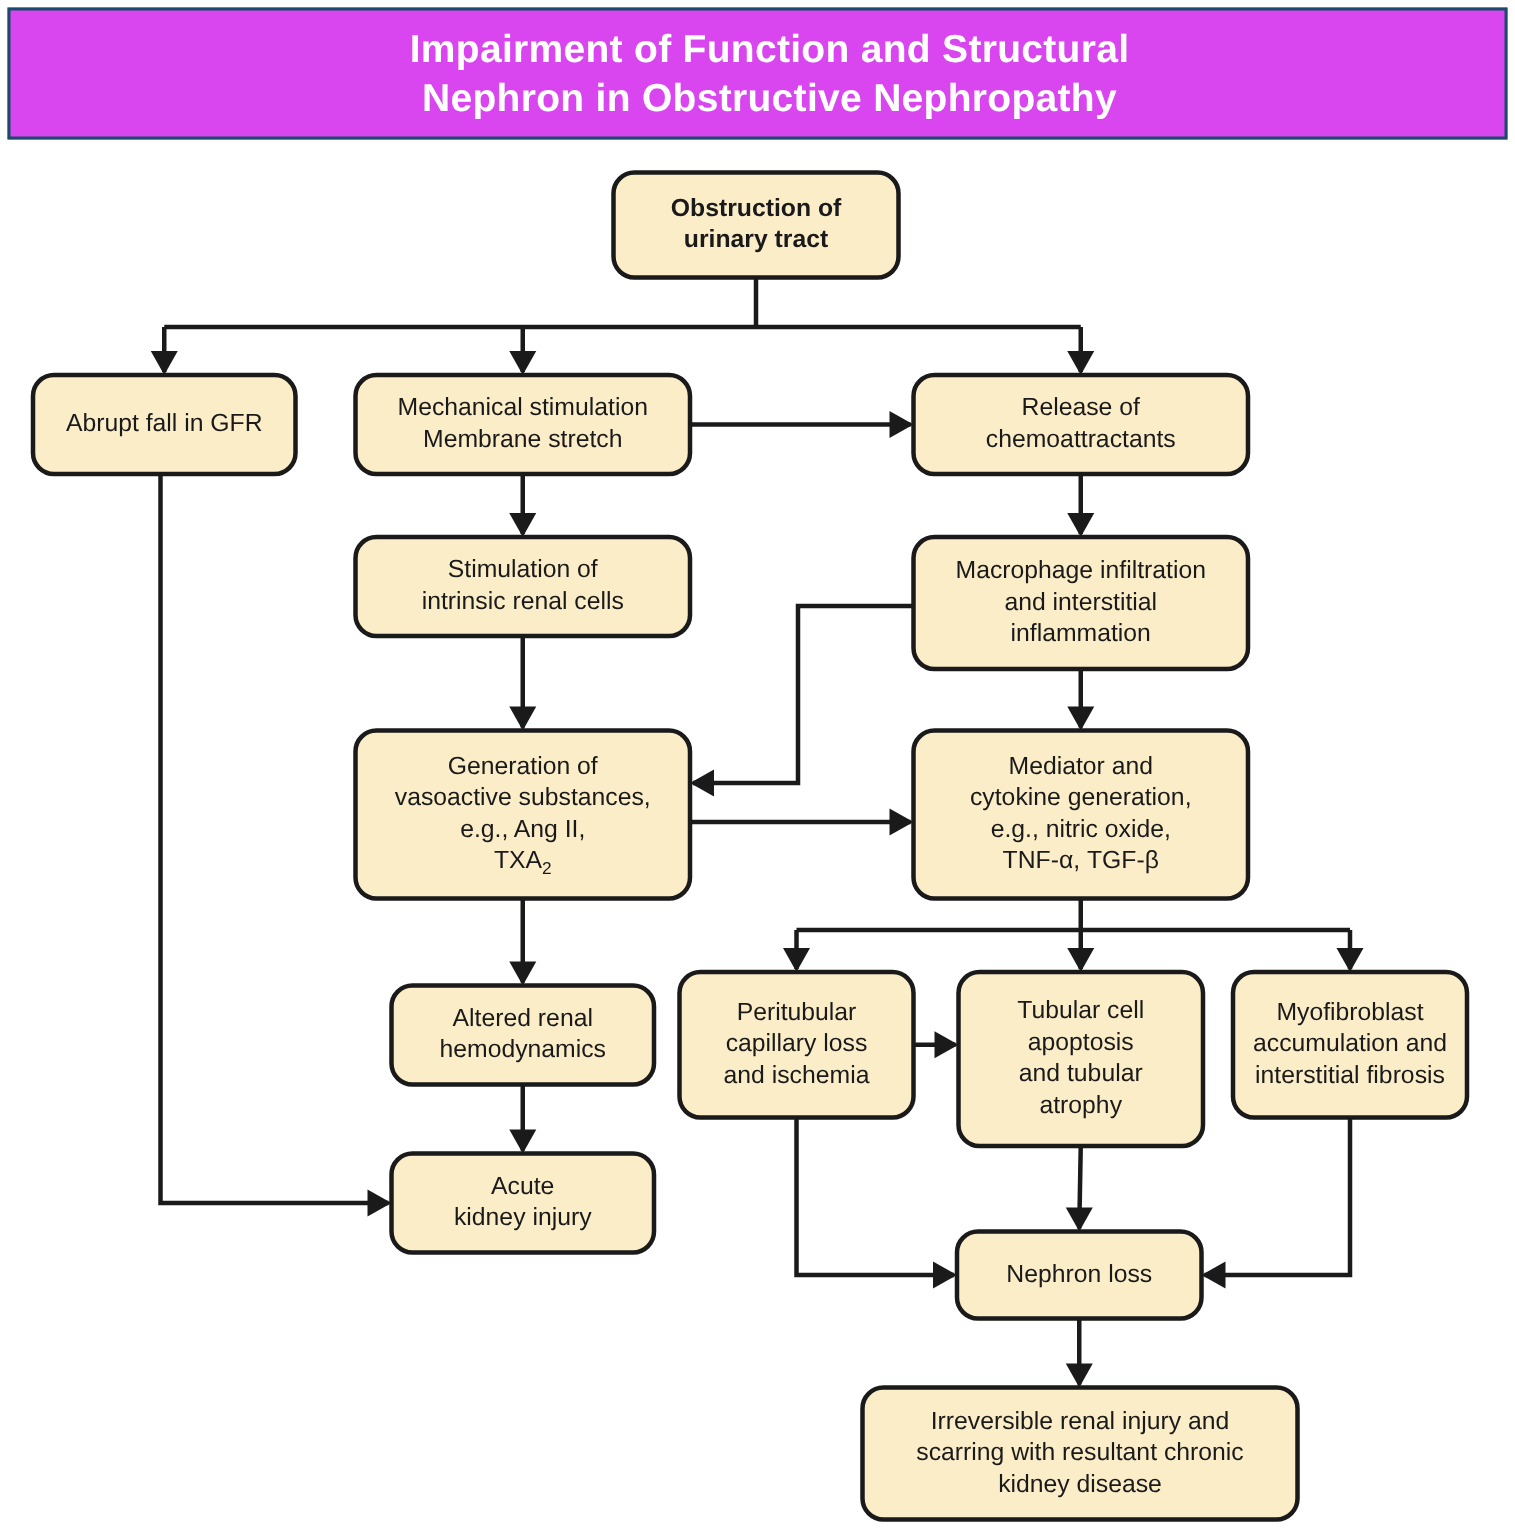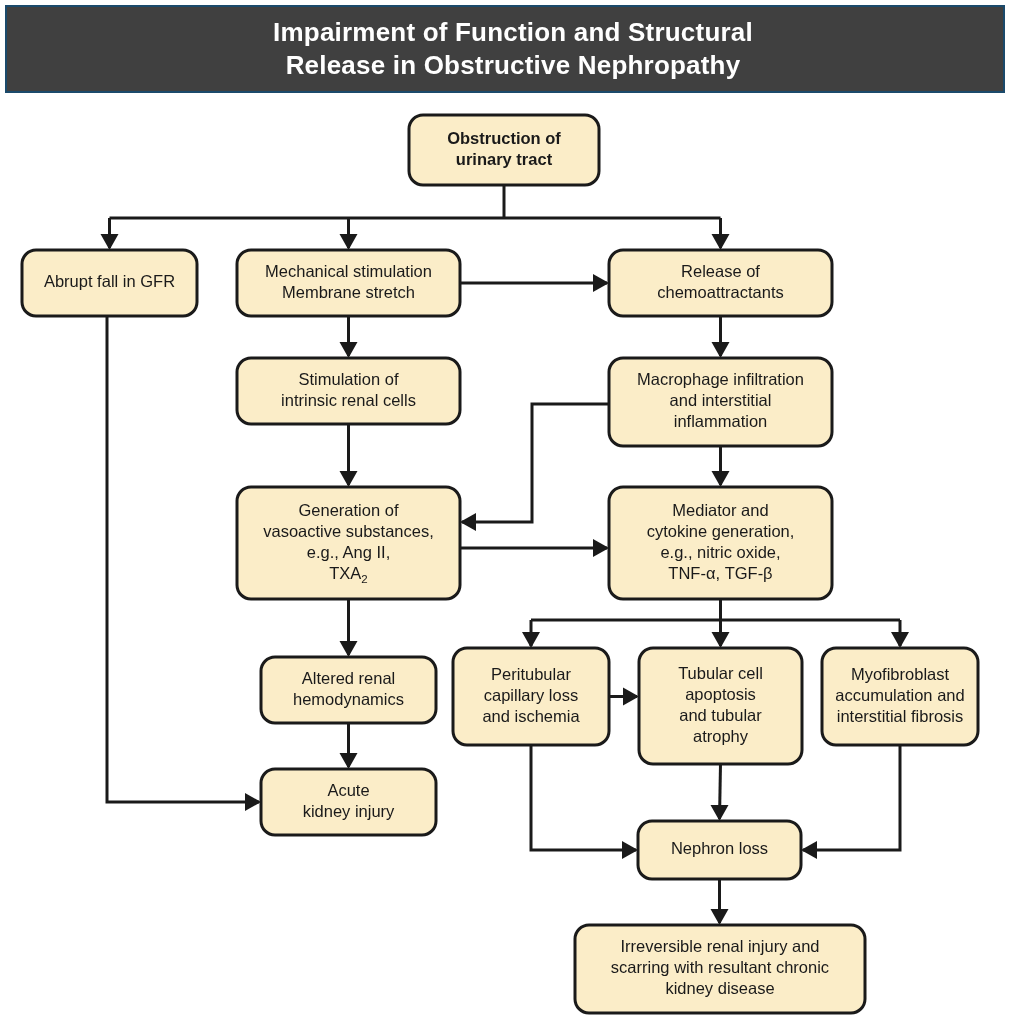--- a/index.html
+++ b/index.html
@@ -14,21 +14,21 @@
     background: #ffffff;
     font-family: "Liberation Sans", sans-serif;
     overflow: hidden;
   }
   #title-bar {
     position: absolute;
     left: 5px;
     top: 5px;
     width: 1000px;
     height: 88px;
-    background: #404040;
+    background: #d946ef;
     border: 2px solid #1b4a6b;
     box-sizing: border-box;
     display: flex;
     align-items: center;
     justify-content: center;
     padding-left: 16px;
   }
   #title-text {
     color: #ffffff;
     font-size: 26px;
@@ -76,21 +76,21 @@
   }
 </style>
 </head>
 <body>
 
 <div id="page">
 
   <div id="title-bar">
     <div id="title-text">
       <div>Impairment of Function and Structural</div>
-      <div>Release in Obstructive Nephropathy</div>
+      <div>Nephron in Obstructive Nephropathy</div>
     </div>
   </div>
 
   <svg id="flow-svg" viewBox="0 0 1010 1024">
     <g id="connector-layer">
         <path d="M 504 185 L 504 218" class="conn"></path>
         <path d="M 109.5 218 L 720.5 218" class="conn"></path>
         <path d="M 109.5 218 L 109.5 248" class="conn"></path>
         <polygon points="109.5,250 100.5,234 118.5,234" class="arrow-head"></polygon>
         <path d="M 348.5 218 L 348.5 248" class="conn"></path>

